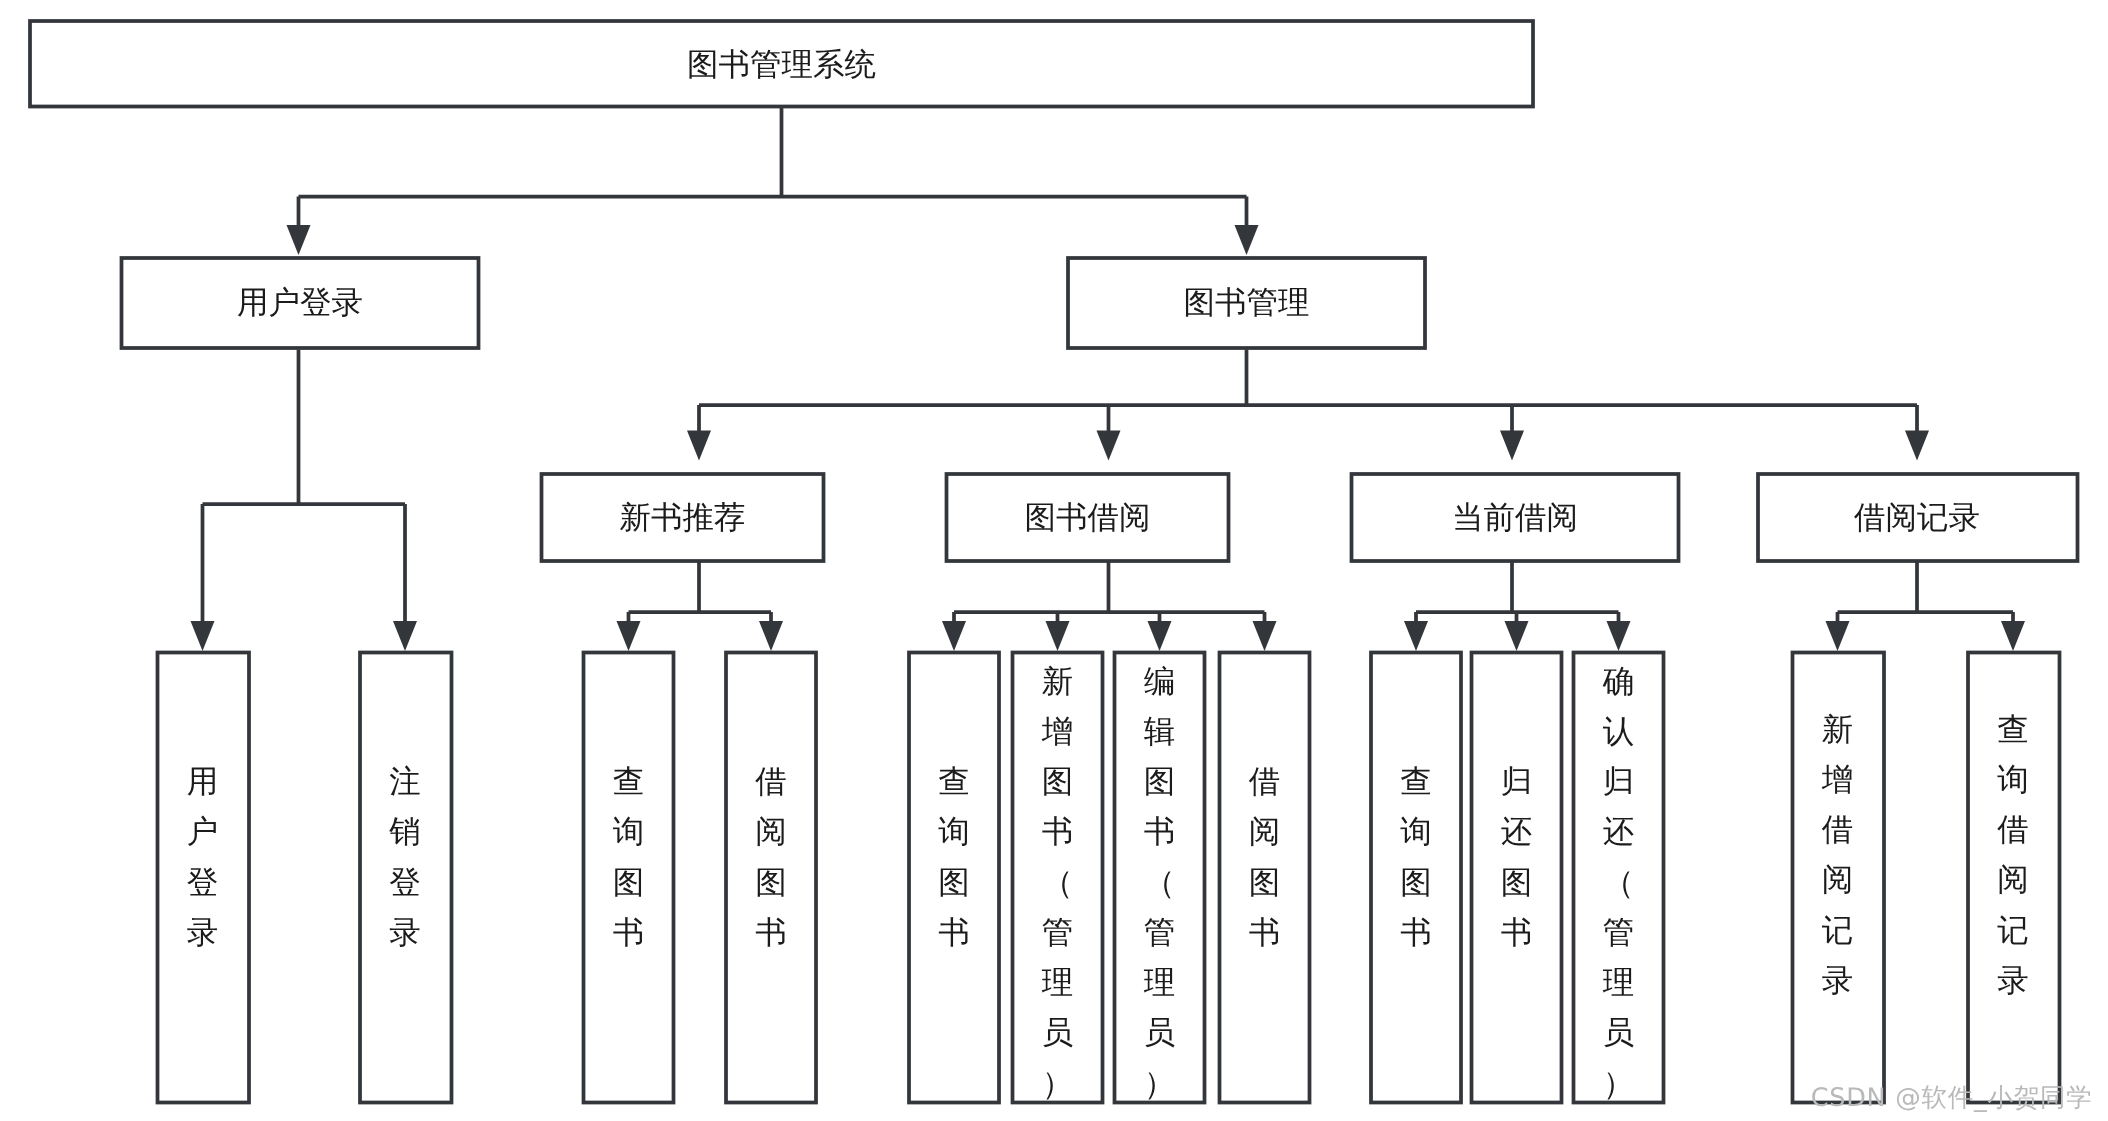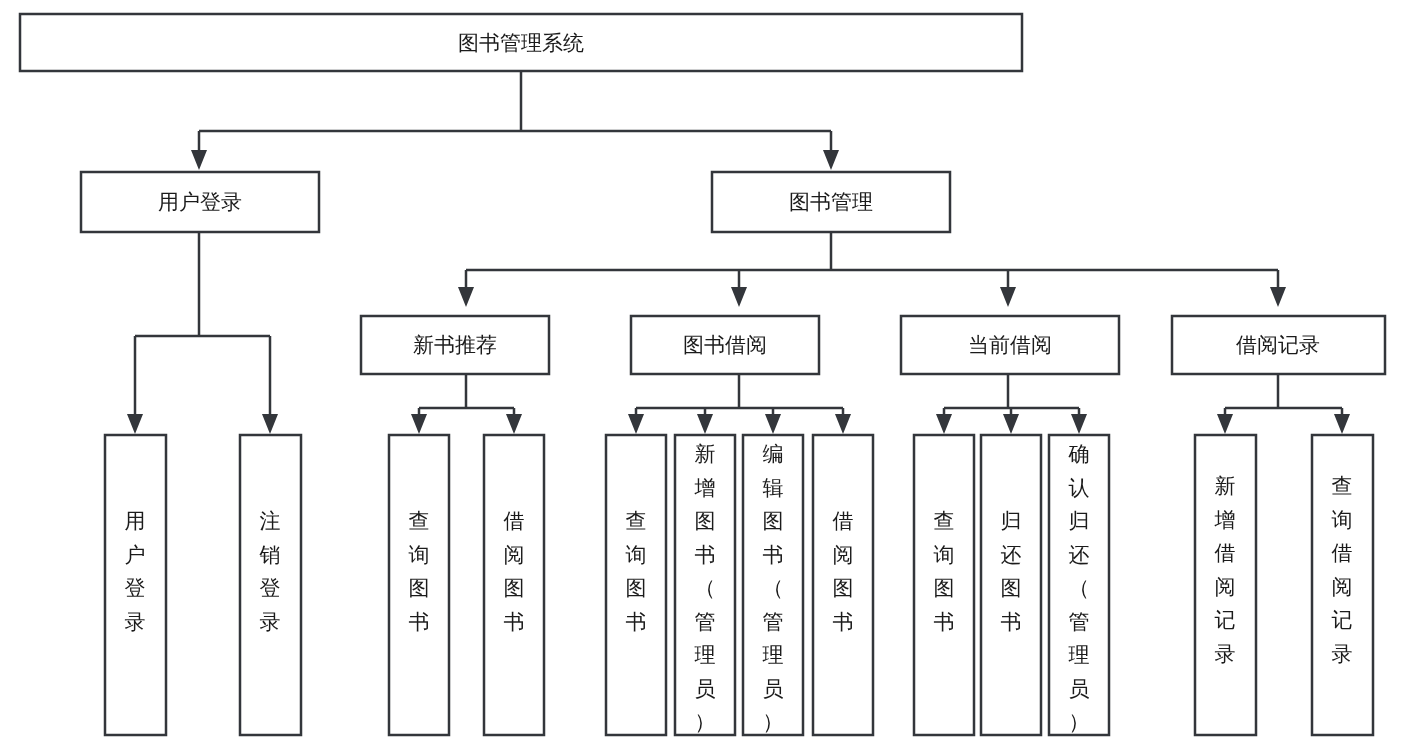--- a/index.html
+++ b/index.html
@@ -246,14 +246,15 @@
       <text class="node-label-vertical" x="1225" y="493"><tspan x="1225" y="493">新</tspan><tspan x="1225" y="526.5">增</tspan><tspan x="1225" y="560">借</tspan><tspan x="1225" y="593.5">阅</tspan><tspan x="1225" y="627">记</tspan><tspan x="1225" y="660.5">录</tspan></text>
     </g>
 
     <g>
       <rect class="node-box" x="1312" y="435" width="61" height="300"></rect>
       <text class="node-label-vertical" x="1342" y="493"><tspan x="1342" y="493">查</tspan><tspan x="1342" y="526.5">询</tspan><tspan x="1342" y="560">借</tspan><tspan x="1342" y="593.5">阅</tspan><tspan x="1342" y="627">记</tspan><tspan x="1342" y="660.5">录</tspan></text>
     </g>
 
   </svg>
 
+  <div class="watermark">CSDN @软件_小贺同学</div>
 
 </div>
 
 </body></html>

